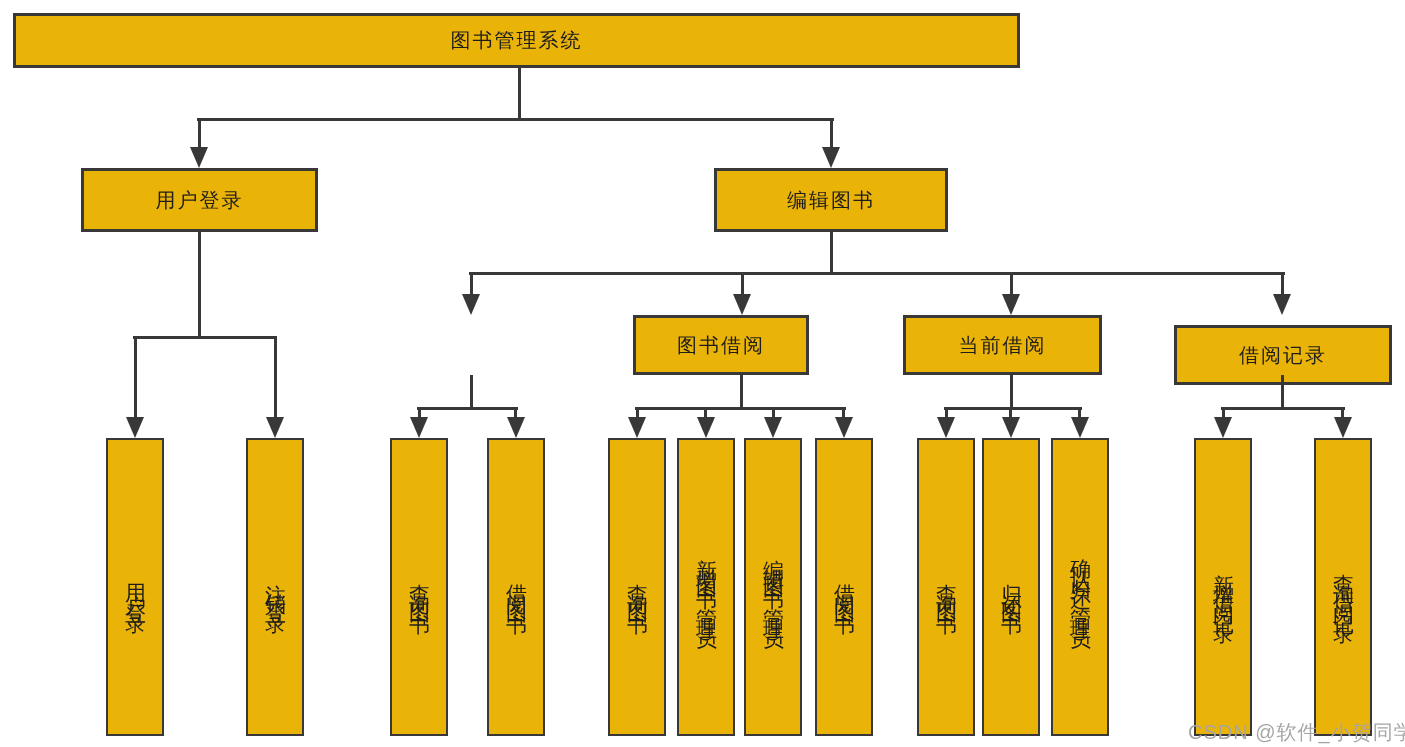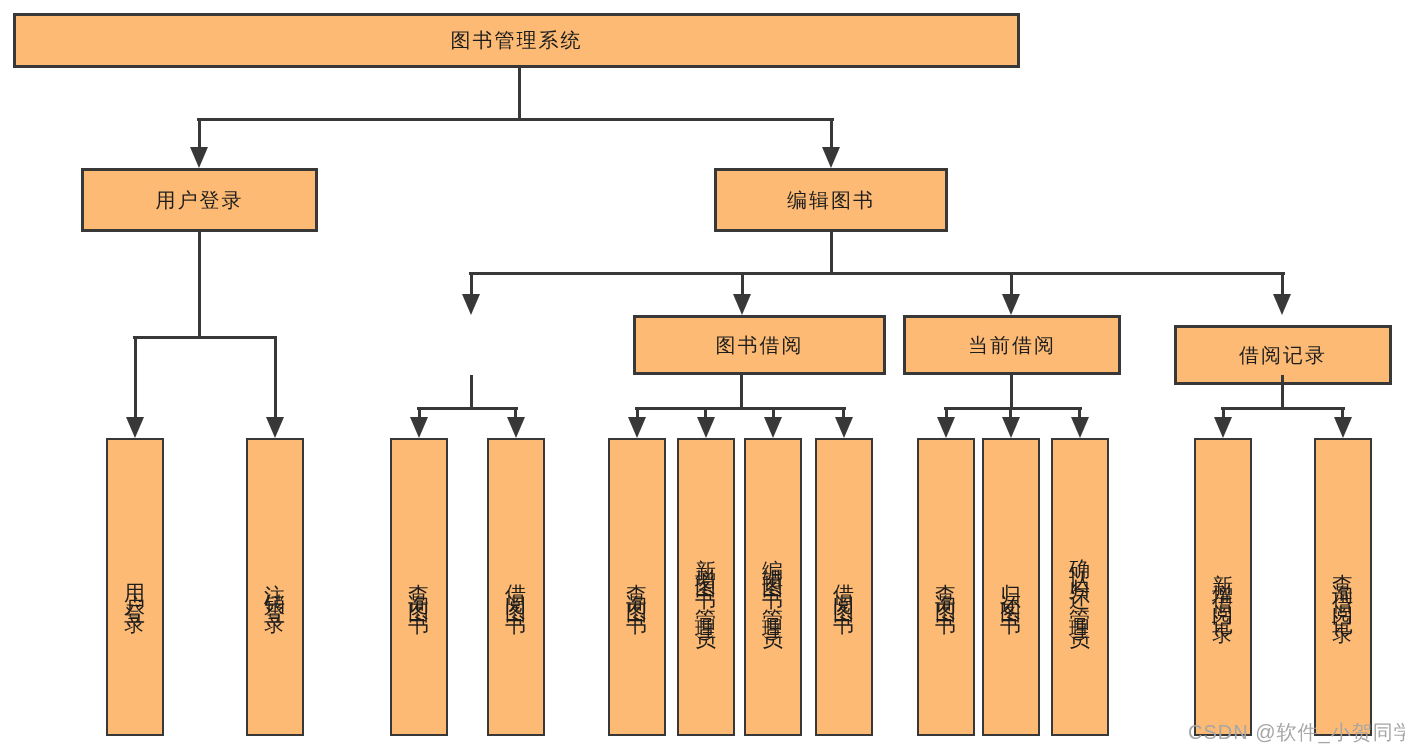--- a/index.html
+++ b/index.html
@@ -7,30 +7,31 @@
     position: relative;
     width: 1405px;
     height: 747px;
     background: #ffffff;
     overflow: hidden;
     font-family: "Liberation Sans", "DejaVu Sans", sans-serif;
   }
   .node {
     position: absolute;
     box-sizing: border-box;
-    background: #fdba74;
+    background: #eab308;
     border: 3px solid #383838;
     color: #1d1d1d;
     display: flex;
     align-items: center;
     justify-content: center;
     text-align: center;
     font-size: 20px;
     letter-spacing: 2px;
     white-space: nowrap;
+    font-family: Liberation Serif, serif;
   }
   .node.leaf {
     border-width: 2.5px;
     writing-mode: vertical-rl;
     text-orientation: mixed;
     font-size: 21px;
     letter-spacing: 10px;
     white-space: normal;
     line-height: 1;
   }
@@ -62,22 +63,22 @@
 </head>
 <body>
 
 <div class="canvas">
 
   <div class="node" style="left:13px; top:13px; width:1007px; height:55px;">图书管理系统</div>
 
   <div class="node" style="left:81px; top:168px; width:237px; height:64px;">用户登录</div>
   <div class="node" style="left:714px; top:168px; width:234px; height:64px;">编辑图书</div>
 
-  <div class="node" style="left:633px; top:315px; width:253px; height:60px;">图书借阅</div>
-  <div class="node" style="left:903px; top:315px; width:218px; height:60px;">当前借阅</div>
+  <div class="node" style="left:633px; top:315px; width:176px; height:60px;">图书借阅</div>
+  <div class="node" style="left:903px; top:315px; width:199px; height:60px;">当前借阅</div>
   <div class="node" style="left:1174px; top:325px; width:218px; height:60px;">借阅记录</div>
 
   <div class="node leaf" style="left:106px; top:438px; width:58px; height:298px;">用户登录</div>
   <div class="node leaf" style="left:246px; top:438px; width:58px; height:298px;">注销登录</div>
 
   <div class="node leaf" style="left:390px; top:438px; width:58px; height:298px;">查询图书</div>
   <div class="node leaf" style="left:487px; top:438px; width:58px; height:298px;">借阅图书</div>
 
   <div class="node leaf" style="left:608px; top:438px; width:58px; height:298px;">查询图书</div>
   <div class="node leaf" style="left:677px; top:438px; width:58px; height:298px;">新增图书（管理员）</div>

